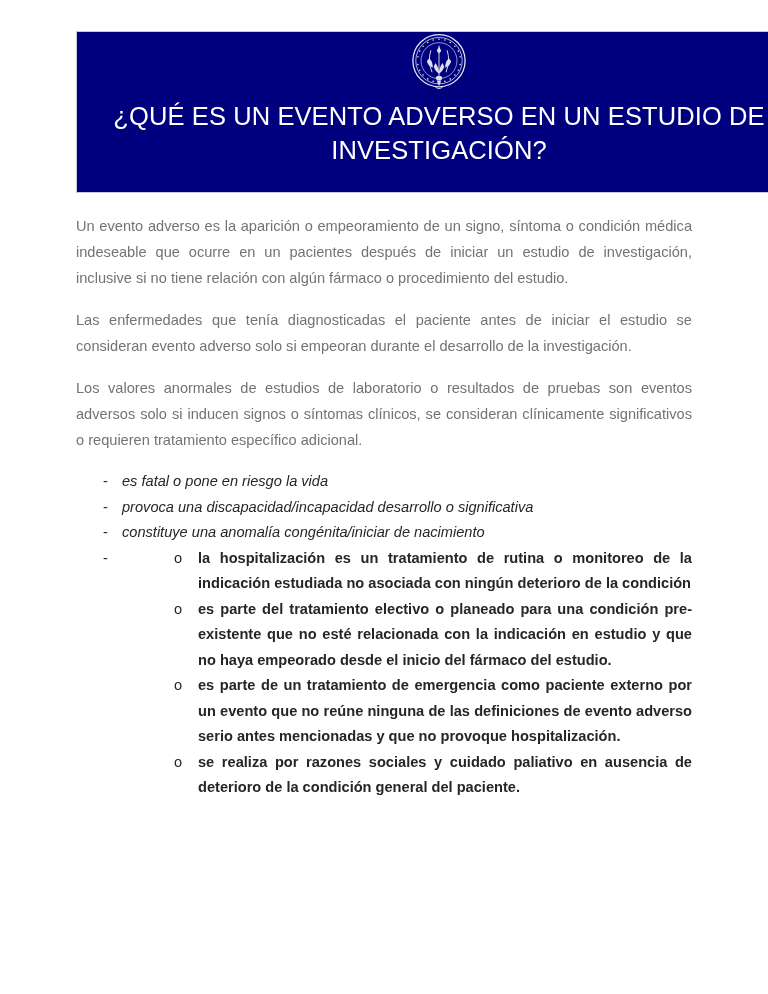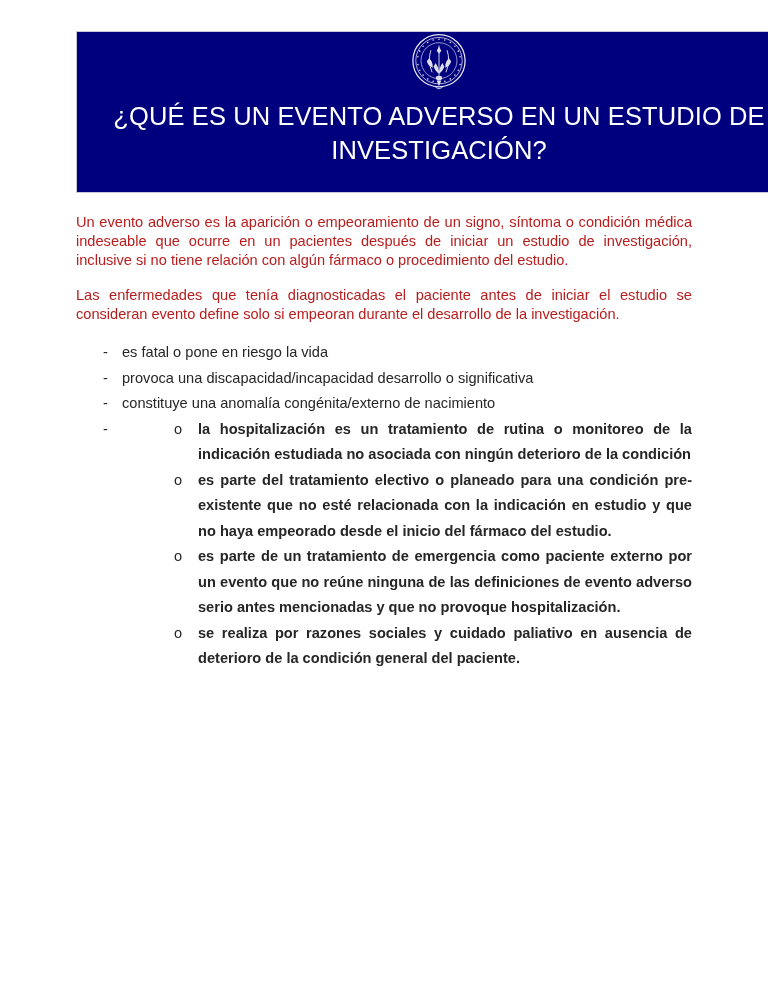--- a/index.html
+++ b/index.html
@@ -64,24 +64,24 @@
   .content {
     position: absolute;
     left: 76px;
     top: 213px;
     width: 616px;
   }
 
   p.para {
     margin: 0 0 16px 0;
     font-size: 14.6px;
-    line-height: 19px;
+    line-height: 26px;
     text-align: justify;
     text-justify: inter-word;
-    color: #b91c1c;
+    color: #737373;
   }
   p.para:last-child {
     margin-bottom: 0;
   }
 
   .lead-para {
     margin-bottom: 14px;
   }
 
   
@@ -104,20 +104,21 @@
     left: 27px;
     top: 0;
     width: 12px;
     color: #262626;
     font-size: 14.6px;
     line-height: 25.5px;
   }
 
   .dash-text {
     display: block;
+    font-style: italic;
   }
 
   
   .circle-list {
     list-style: none;
     margin: 0;
     padding: 0;
   }
 
   .circle-item {
@@ -200,37 +201,38 @@
 
     <h1 class="banner-title">
       <span>¿QUÉ ES UN EVENTO ADVERSO EN UN ESTUDIO</span>
       <span>DE INVESTIGACIÓN?</span>
     </h1>
   </div>
 
   <div class="content">
 
     <p class="para lead-para">Un evento adverso es la aparición o empeoramiento de un signo, síntoma o condición médica indeseable que ocurre en un pacientes después de iniciar un estudio de investigación, inclusive si no tiene relación con algún fármaco o procedimiento del estudio.</p>
-    <p class="para">Las enfermedades que tenía diagnosticadas el paciente antes de iniciar el estudio se consideran evento define solo si empeoran durante el desarrollo de la investigación.</p>
+    <p class="para">Las enfermedades que tenía diagnosticadas el paciente antes de iniciar el estudio se consideran evento adverso solo si empeoran durante el desarrollo de la investigación.</p>
+    <p class="para">Los valores anormales de estudios de laboratorio o resultados de pruebas son eventos adversos solo si inducen signos o síntomas clínicos, se consideran clínicamente significativos o requieren tratamiento específico adicional.</p>
 
     <ul class="dash-list">
 
       <li class="dash-item">
         <span class="marker-dash">-</span>
         <span class="dash-text">es fatal o pone en riesgo la vida</span>
       </li>
 
       <li class="dash-item">
         <span class="marker-dash">-</span>
         <span class="dash-text">provoca una discapacidad/incapacidad desarrollo o significativa</span>
       </li>
 
       <li class="dash-item">
         <span class="marker-dash">-</span>
-        <span class="dash-text">constituye una anomalía congénita/externo de nacimiento</span>
+        <span class="dash-text">constituye una anomalía congénita/iniciar de nacimiento</span>
       </li>
 
       <li class="dash-item">
         <span class="marker-dash">-</span>
 
         <ul class="circle-list">
           <li class="circle-item">
             <span class="marker-circle">o</span>
             <span class="circle-text">la hospitalización es un tratamiento de rutina o monitoreo de la indicación estudiada no asociada con ningún deterioro de la condición</span>
           </li>

